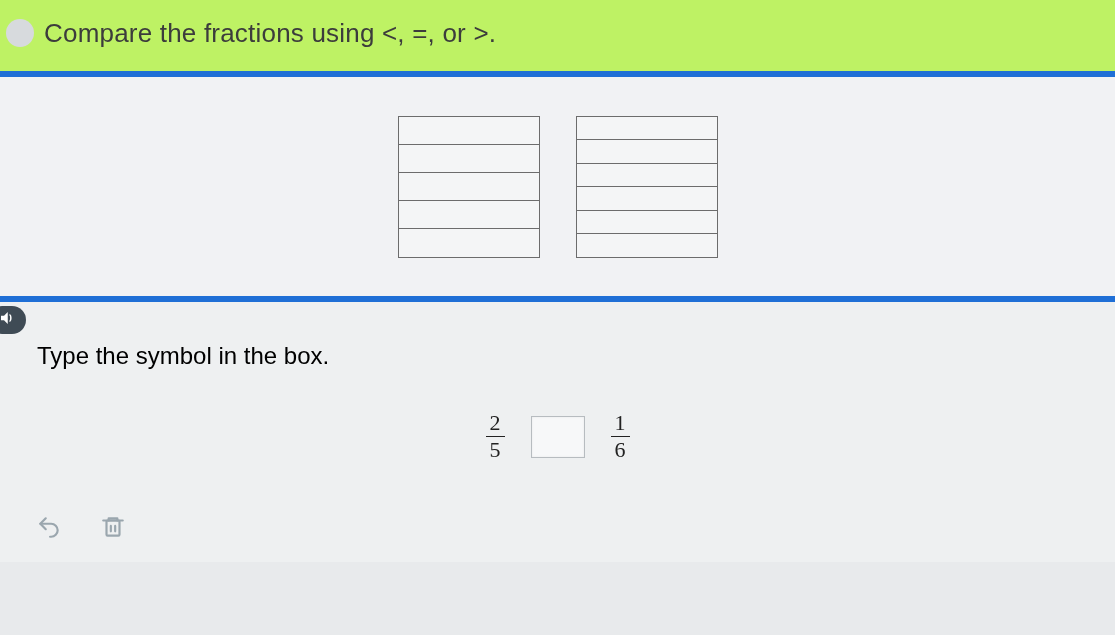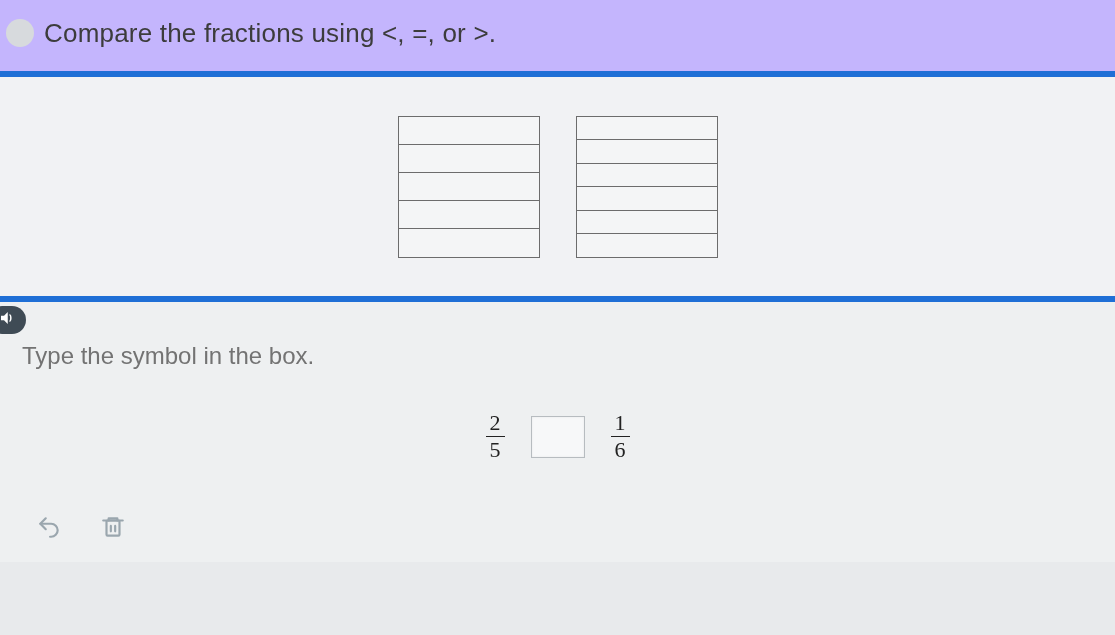--- a/index.html
+++ b/index.html
@@ -3,21 +3,21 @@
 <meta charset="utf-8">
 <style>
   * { box-sizing: border-box; margin: 0; padding: 0; }
   html, body { width: 1115px; height: 635px; overflow: hidden; }
   body {
     font-family: Arial, Helvetica, sans-serif;
     background: #e8eaec;
     color: #3a3a3a;
   }
   .question-header {
-    background: #c4b5fd;
+    background: #bef264;
     padding: 18px 18px 22px 18px;
     display: flex;
     align-items: center;
     gap: 10px;
     border-bottom: 6px solid #1f6fd6;
   }
   .question-bullet {
     width: 28px;
     height: 28px;
     border-radius: 50%;
@@ -68,23 +68,23 @@
     background: #3f4b55;
     border-radius: 14px;
     display: flex;
     align-items: center;
     justify-content: center;
     color: #fff;
   }
   .audio-chip svg { width: 18px; height: 18px; }
   .prompt-text {
     font-size: 24px;
-    color: #737373;
+    color: #000000;
     margin-top: 30px;
-    margin-left: 2px;
+    margin-left: 17px;
     font-weight: 500;
   }
   .compare-row {
     display: flex;
     justify-content: center;
     align-items: center;
     gap: 26px;
     margin-top: 40px;
   }
   .frac {

